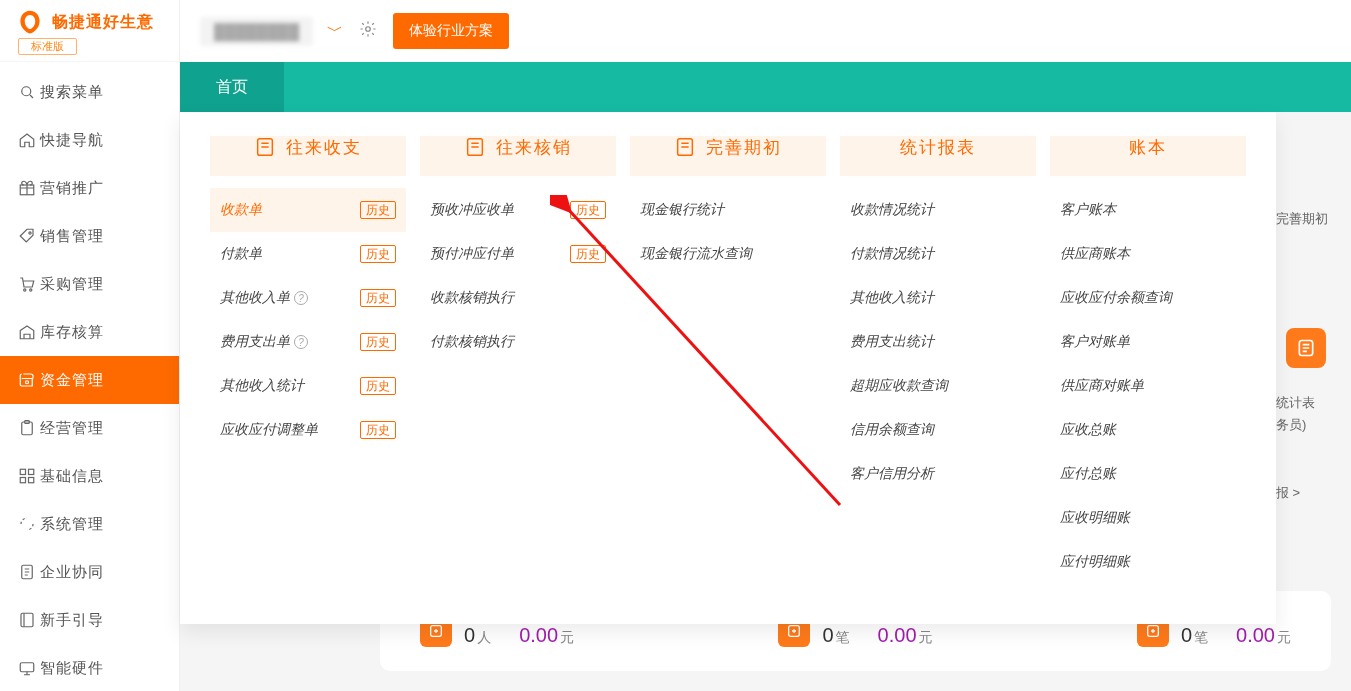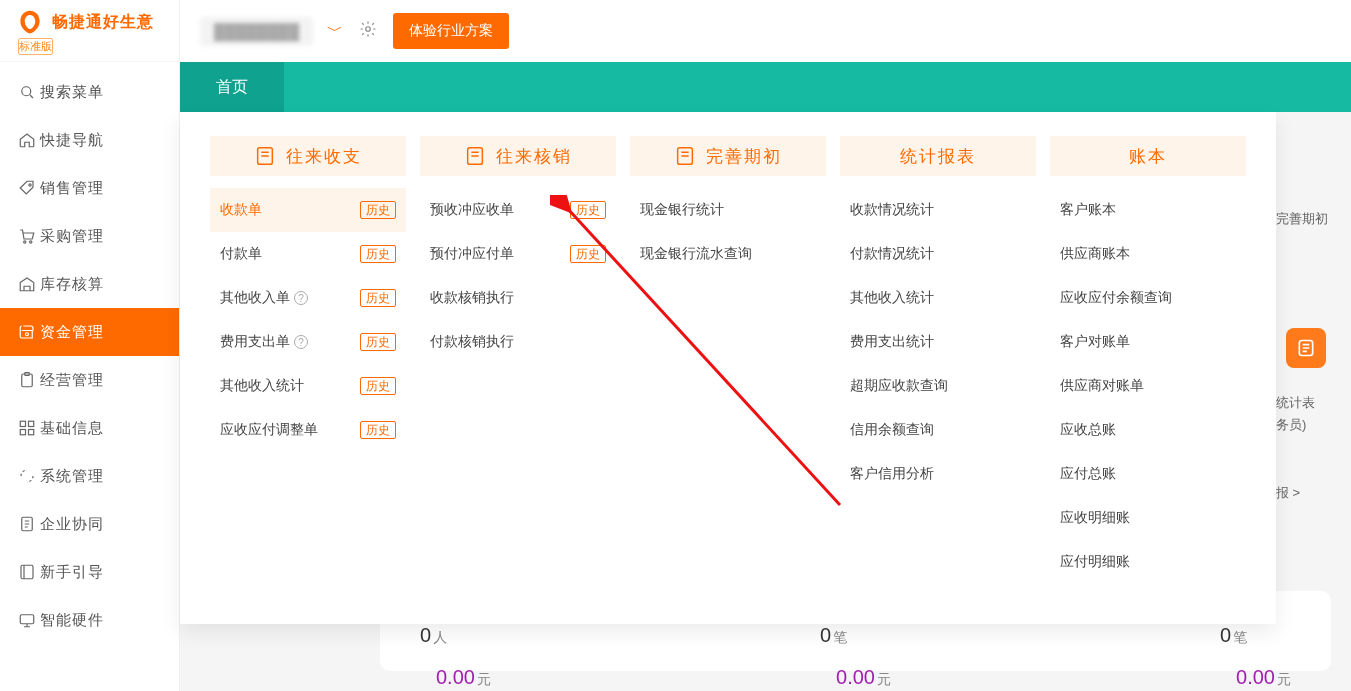--- a/index.html
+++ b/index.html
@@ -28,21 +28,21 @@
       height: 62px;
       padding: 8px 12px 4px 16px;
       border-bottom: 1px solid #f5f5f5;
     }
     .logo-row { display: flex; align-items: center; gap: 8px; }
     .logo-mark {
       width: 28px; height: 28px;
       display: inline-flex;
     }
     .logo-text { color: #ff6a00; font-weight: 700; font-size: 16px; letter-spacing: 1px; }
-    .logo-sub { color: #ff8a1a; font-size: 11px; margin-top: 2px; margin-left: 2px; border:1px solid #ffb26b; padding:0 0; border-radius:2px; display:inline-block;}
+    .logo-sub { color: #ff8a1a; font-size: 11px; margin-top: 2px; margin-left: 2px; border:1px solid #ffb26b; padding:0 12px; border-radius:2px; display:inline-block;}
     .side-list { padding-top: 6px; }
     .side-item {
       height: 48px;
       display: flex; align-items: center;
       padding: 0 18px;
       gap: 4px;
       color: #555;
       cursor: pointer;
     }
     .side-item.active {
@@ -125,41 +125,41 @@
       display: flex;
       gap: 14px;
       z-index: 10;
     }
     .col {
       flex: 1 1 0;
     }
     .col-header {
       height: 40px;
       background: #fff4ea;
-      display: flex; align-items: center; justify-content: center;
+      display: flex; justify-content: center;
       gap: 10px;
       color: #ff6a00;
       font-size: 17px;
       letter-spacing: 2px;
       margin-bottom: 12px;
     }
     .col-header .hicon { width: 22px; height: 22px; display:inline-flex; }
     .col.no-icon .col-header { justify-content: center; }
     .menu-items .mitem {
       height: 44px;
       display: flex; align-items: center; justify-content: space-between;
       padding: 0 10px;
       color: #444;
       cursor: pointer;
     }
     .menu-items .mitem.active {
       background: #fff4ea;
       color: #ff6a00;
     }
-    .mitem .mlabel { display: inline-flex; align-items: center; gap: 4px; }
+    .mitem .mlabel { display: inline-flex; align-items: center; gap: 4px; font-style: italic; }
     .help-q {
       display:inline-flex; width:14px; height:14px; border:1px solid #aaa; border-radius:50%;
       font-size:10px; align-items:center; justify-content:center; color:#aaa;
     }
     .hist {
       display:inline-block; border:1px solid #ff6a00; color:#ff6a00;
       font-size:12px; padding:1px 5px; line-height:14px;
       border-radius:2px;
     }
 
@@ -191,21 +191,21 @@
       height: 80px;
       background: #fff;
       border-radius: 10px;
       display: flex;
       align-items: center;
       padding: 0 40px;
       justify-content: space-between;
       z-index: 2;
     }
     .stat {
-      display: flex; align-items: flex-start; gap: 19px; flex-direction: column;
+      display: flex; align-items: flex-end; gap: 12px;
     }
     .stat .sic {
       width: 32px; height: 32px; border-radius: 6px;
       background: #ff7a1a;
       display:flex; align-items:center; justify-content:center;
     }
     .snum { font-size: 20px; color:#333; }
     .sunit { font-size: 14px; color:#888; margin-left:2px;}
     .samt { font-size: 20px; color:#a21caf; margin-left:16px;}
     .sunit2 { font-size: 14px; color:#888; margin-left:2px;}
@@ -246,20 +246,29 @@
         </span>
     <span class="side-label">搜索菜单</span>
       </div>
       <div class="side-item">
     <span class="side-icon">
           <svg viewBox="0 0 24 24" fill="none">
             <path d="M3 11l9-7 9 7v9a1 1 0 01-1 1h-5v-6H9v6H4a1 1 0 01-1-1v-9z" stroke="#666" stroke-width="1.6"></path>
           </svg>
         </span>
     <span class="side-label">快捷导航</span>
+      </div>
+      <div class="side-item">
+    <span class="side-icon">
+          <svg viewBox="0 0 24 24" fill="none">
+            <rect x="3" y="8" width="18" height="13" stroke="#666" stroke-width="1.6"></rect>
+            <path d="M3 12h18M12 8v13M8 8c-2 0-3-1-3-2.5S6 3 8 3s4 3 4 5M16 8c2 0 3-1 3-2.5S18 3 16 3s-4 3-4 5" stroke="#666" stroke-width="1.6"></path>
+          </svg>
+        </span>
+    <span class="side-label">营销推广</span>
       </div>
       <div class="side-item">
     <span class="side-icon">
           <svg viewBox="0 0 24 24" fill="none">
             <path d="M3 12l9-9h8v8l-9 9-8-8z" stroke="#666" stroke-width="1.6"></path>
             <circle cx="16" cy="8" r="1.5" stroke="#666" stroke-width="1.6"></circle>
           </svg>
         </span>
     <span class="side-label">销售管理</span>
       </div>

